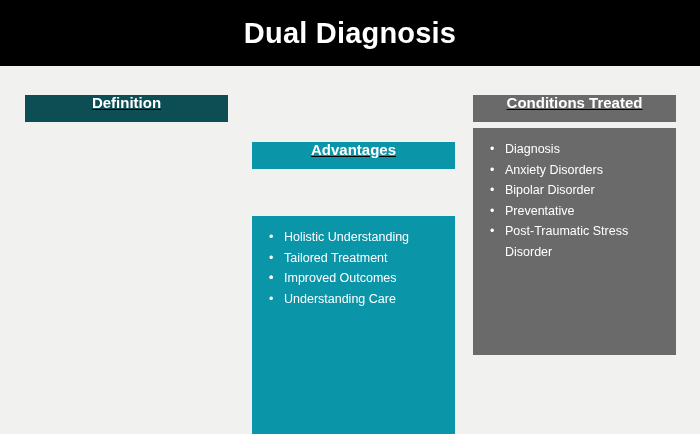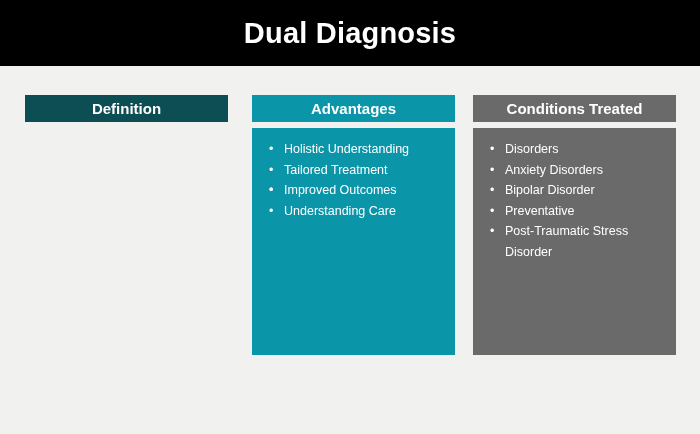--- a/index.html
+++ b/index.html
@@ -53,43 +53,44 @@
     top: 0;
     width: 203px;
   }
   .col-1 { left: 25px; }
   .col-2 { left: 252px; }
   .col-3 { left: 473px; width: 203px; }
 
   .col-header {
     height: 27px;
     display: flex;
-    align-items: center;
+    align-items: flex-start;
     justify-content: center;
     box-sizing: border-box;
+    text-decoration: underline;
   }
   .col-header-text {
     color: #ffffff;
     font-size: 15px;
     font-weight: bold;
     line-height: 1;
   }
 
   .col-body {
     margin-top: 6px;
     height: 227px;
     box-sizing: border-box;
     padding: 11px 12px 10px 10px;
   }
 
   
   .theme-darkteal .col-header,
   .theme-darkteal .col-body { background: #0d4d54; }
   .theme-teal .col-header,
-  .theme-teal .col-body { background: #0b95a8; }
+  .theme-teal .col-body { background: #0b95a8; margin-top: 47px; }
   .theme-gray .col-header,
   .theme-gray .col-body { background: #6a6a6a; }
 
   
   .body-paragraph {
     color: #ffffff;
     font-size: 12.5px;
     line-height: 20px;
     margin: 0;
     padding-left: 0px;
@@ -167,21 +168,21 @@
     </div>
 
     <div class="column col-3 theme-gray">
       <div class="col-header">
         <span class="col-header-text">Conditions Treated</span>
       </div>
       <div class="col-body">
         <ul class="bullet-list">
           <li class="bullet-item">
             <span class="bullet-dot">•</span>
-            <span>Disorders</span>
+            <span>Diagnosis</span>
           </li>
           <li class="bullet-item">
             <span class="bullet-dot">•</span>
             <span>Anxiety Disorders</span>
           </li>
           <li class="bullet-item">
             <span class="bullet-dot">•</span>
             <span>Bipolar Disorder</span>
           </li>
           <li class="bullet-item">

